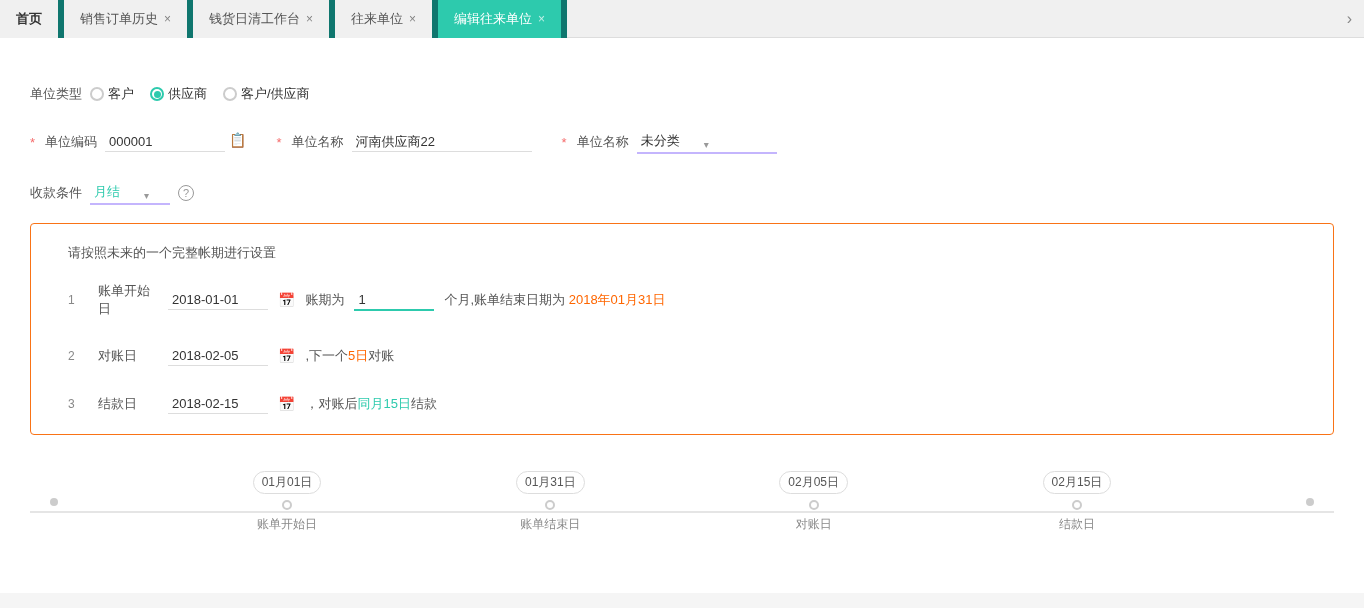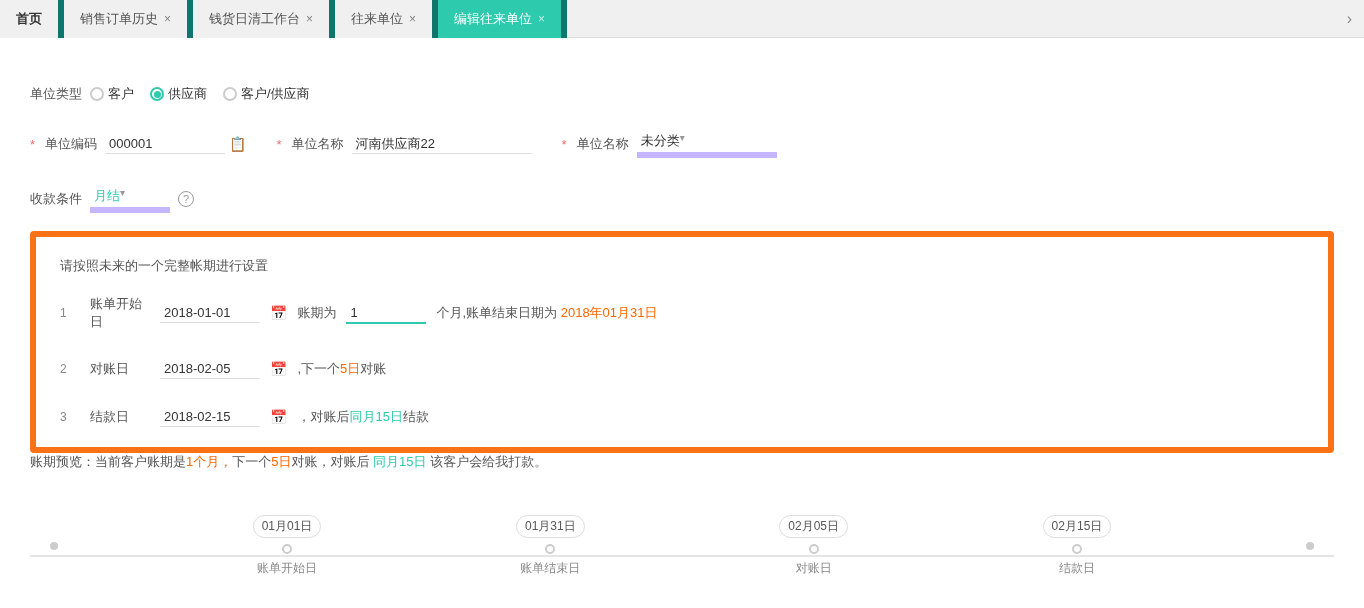--- a/index.html
+++ b/index.html
@@ -95,49 +95,50 @@
     .form-input {
       border: none;
       border-bottom: 1px solid #ddd;
       outline: none;
       padding: 2px 4px;
       font-size: 13px;
       color: #333;
       background: transparent;
       min-width: 120px;
     }
-    .input-with-icon { display: flex; align-items: center; gap: 4px; }
+    .input-with-icon { display: flex; gap: 4px; }
 
     
     .form-select {
-      display: flex; align-items: flex-start; gap: 0;
-      border-bottom: 6px solid #c4b5fd;
+      display: flex; align-items: flex-end; gap: 24px;
+      border-bottom: 2px solid #c4b5fd;
       padding: 2px 4px;
       min-width: 80px;
       cursor: pointer;
     }
     .select-value { color: #2dcaad; font-size: 13px; }
     .chevron-icon { color: #999; font-size: 10px; }
 
     
     .help-icon {
       width: 16px; height: 16px;
       border-radius: 50%;
       border: 1px solid #999;
       color: #999;
       font-size: 11px;
       display: flex; align-items: center; justify-content: center;
       cursor: pointer;
     }
 
     
     .card {
-      border: 6px solid #f97316;
+      border: 1px solid #f97316;
       border-radius: 4px;
-      padding: 20px 24px;
+      padding: 20px 37px;
+      margin-bottom: 16px;
     }
     .card-title {
       font-size: 13px;
       color: #555;
       margin-bottom: 20px;
     }
 
     
     .setting-row {
       display: flex;
@@ -371,23 +372,20 @@
       <span class="row-num">3</span>
       <span class="row-label">结款日</span>
       <input class="date-input" type="text" value="2018-02-15" style="">
       <span class="calendar-icon">📅</span>
       <span class="row-desc">
         <span>，对账后</span><span class="highlight-teal">同月15日</span><span>结款</span>
       </span>
     </div>
   </div>
 
-  <div class="preview-text">
-    <span>账期预览：当前客户账期是</span><span class="highlight-orange">1个月，</span><span>下一个</span><span class="highlight-orange">5日</span><span>对账，对账后</span> <span class="highlight-teal">同月15日</span> <span>该客户会给我打款。</span>
-  </div>
 
   <div class="timeline" style="padding: 20px 20px 40px 20px;">
     <div class="timeline-line"></div>
     <div class="timeline-points">
       <div class="timeline-left-dot"></div>
 
       <div class="timeline-point">
         <div class="point-label-top">01月01日</div>
         <div class="point-circle"></div>
         <div class="point-label-bottom">账单开始日</div>

